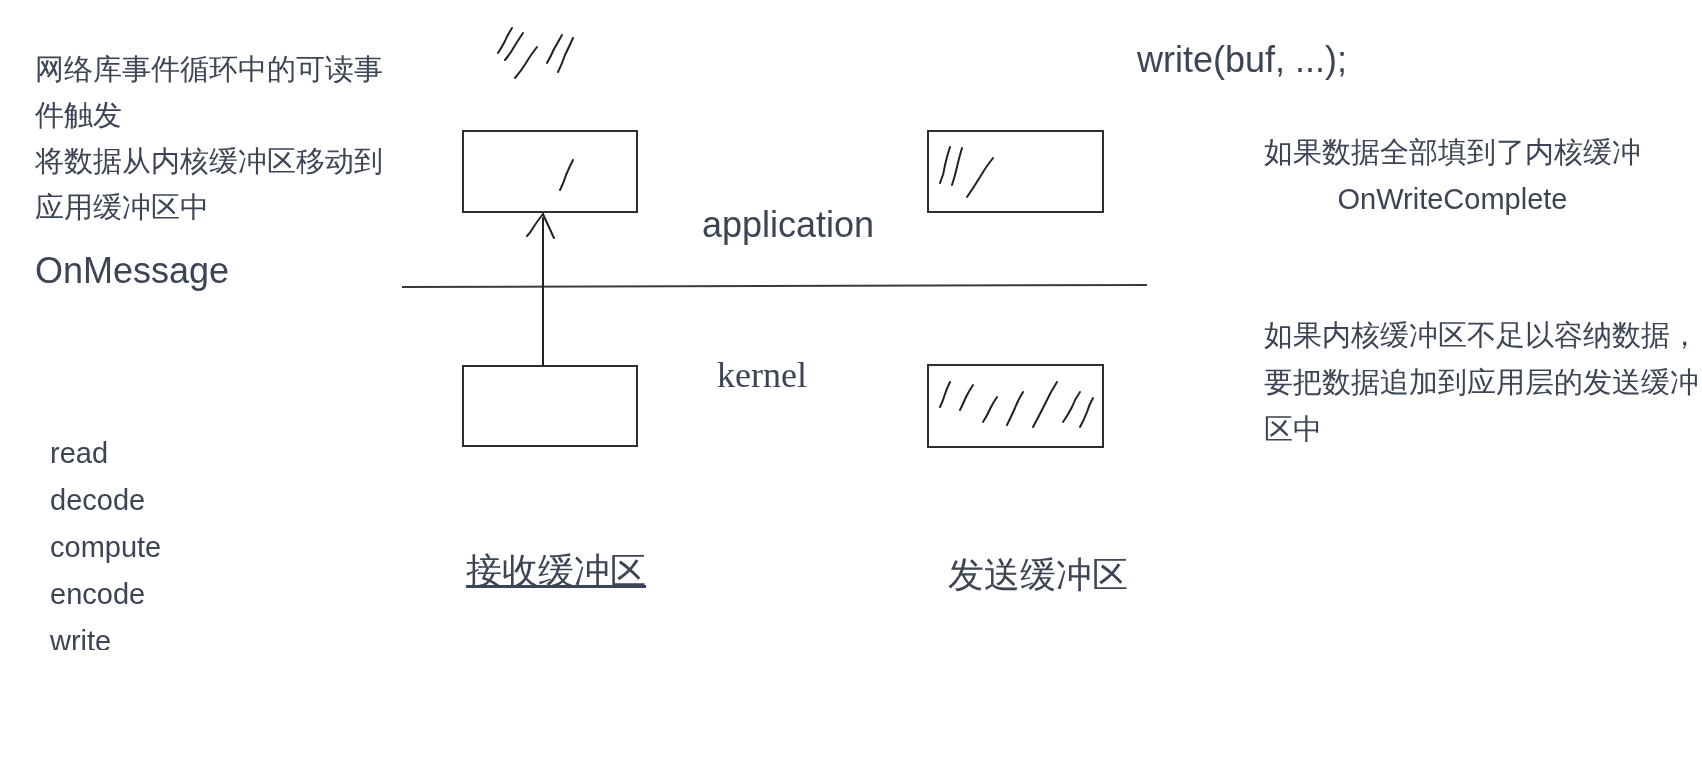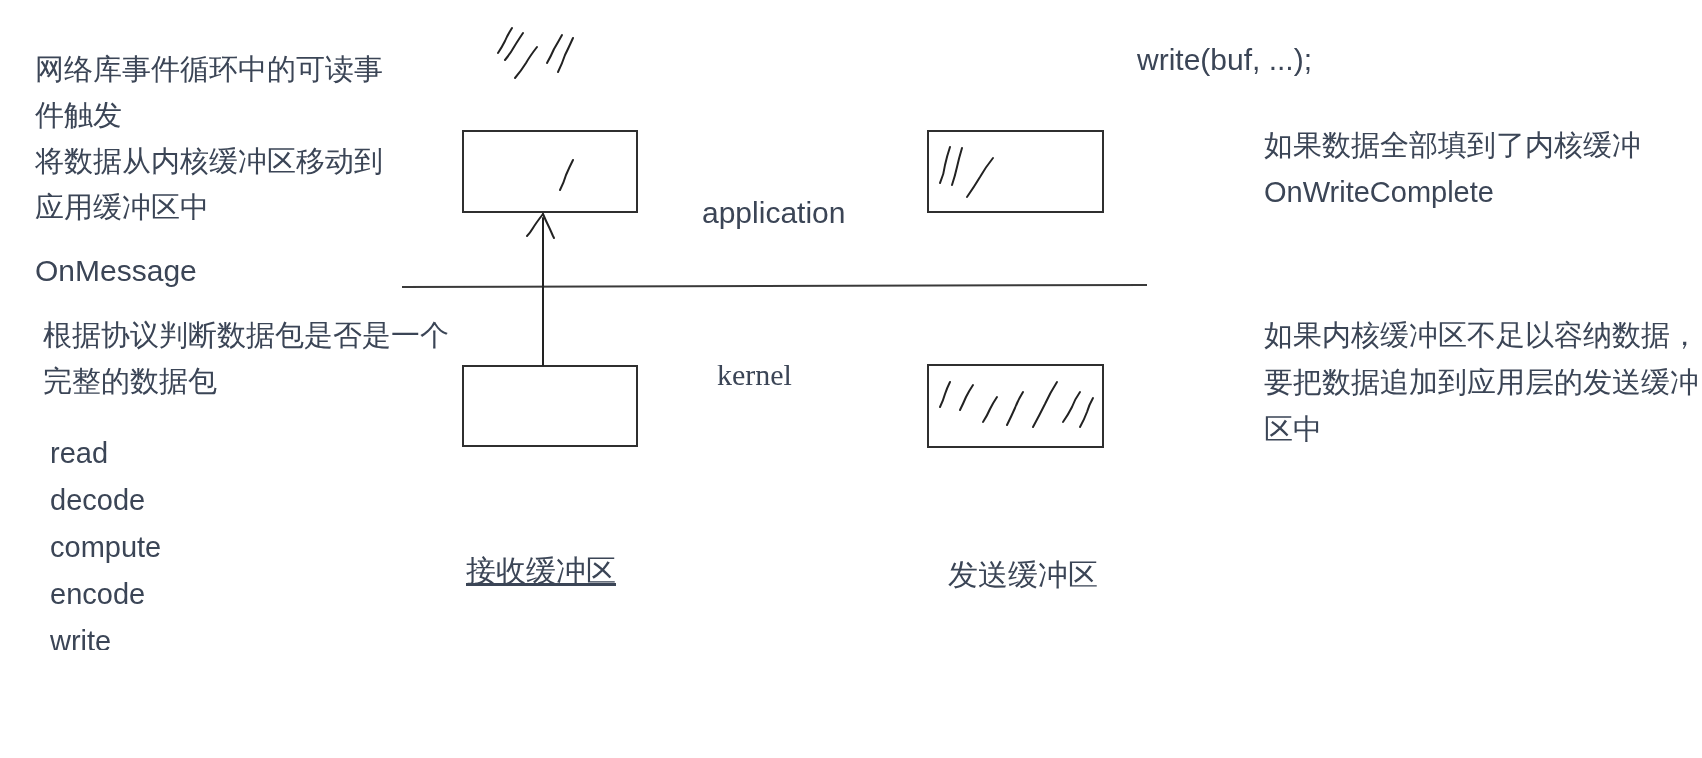--- a/index.html
+++ b/index.html
@@ -42,21 +42,21 @@
     stroke-linejoin: round;
   }
   .txt {
     position: absolute;
     color: var(--text);
     font-size: 29px;
     line-height: 46px;
     white-space: nowrap;
   }
   .txt.lh47 { line-height: 47px; }
-  .txt.big { font-size: 30px; }
+  .txt.big { font-size: 36px; }
 </style>
 </head>
 <body>
 
 <div class="canvas">
 
   <svg class="gfx" viewBox="0 0 1702 758" xmlns="http://www.w3.org/2000/svg">
 
     <rect x="463" y="131" width="174" height="81"></rect>
     <rect x="463" y="366" width="174" height="80"></rect>
@@ -102,41 +102,37 @@
 
   <div class="txt" style="left:35px; top:46px;">
     <div>网络库事件循环中的可读事</div>
     <div>件触发</div>
     <div>将数据从内核缓冲区移动到</div>
     <div>应用缓冲区中</div>
   </div>
 
   <div class="txt big" style="left:35px; top:248px;">OnMessage</div>
 
-  <div class="txt" style="left:43px; top:312px;">
-    <div>根据协议判断数据包是否是一个</div>
-    <div>完整的数据包</div>
-  </div>
 
   <div class="txt lh47" style="left:50px; top:430px;">
     <div>read</div>
     <div>decode</div>
     <div>compute</div>
     <div>encode</div>
     <div>write</div>
   </div>
 
-  <div class="txt big" style="left:702px; top:190px;">application</div>
+  <div class="txt big" style="left:702px; top:202px;">application</div>
   <div class="txt big" style="left:717px; top:352px;font-family:Liberation Serif, serif;">kernel</div>
   <div class="txt big" style="left:466px; top:548px;text-decoration:underline;">接收缓冲区</div>
   <div class="txt big" style="left:948px; top:552px;">发送缓冲区</div>
 
   <div class="txt big" style="left:1137px; top:37px;">write(buf, ...);</div>
 
-  <div class="txt lh47" style="left:1264px; top:122px;">
+  <div class="txt lh47" style="left:1264px; top:129px;text-align:center;">
     <div>如果数据全部填到了内核缓冲</div>
     <div>OnWriteComplete</div>
   </div>
 
   <div class="txt lh47" style="left:1264px; top:312px;">
     <div>如果内核缓冲区不足以容纳数据，</div>
     <div>要把数据追加到应用层的发送缓冲</div>
     <div>区中</div>
   </div>
 

